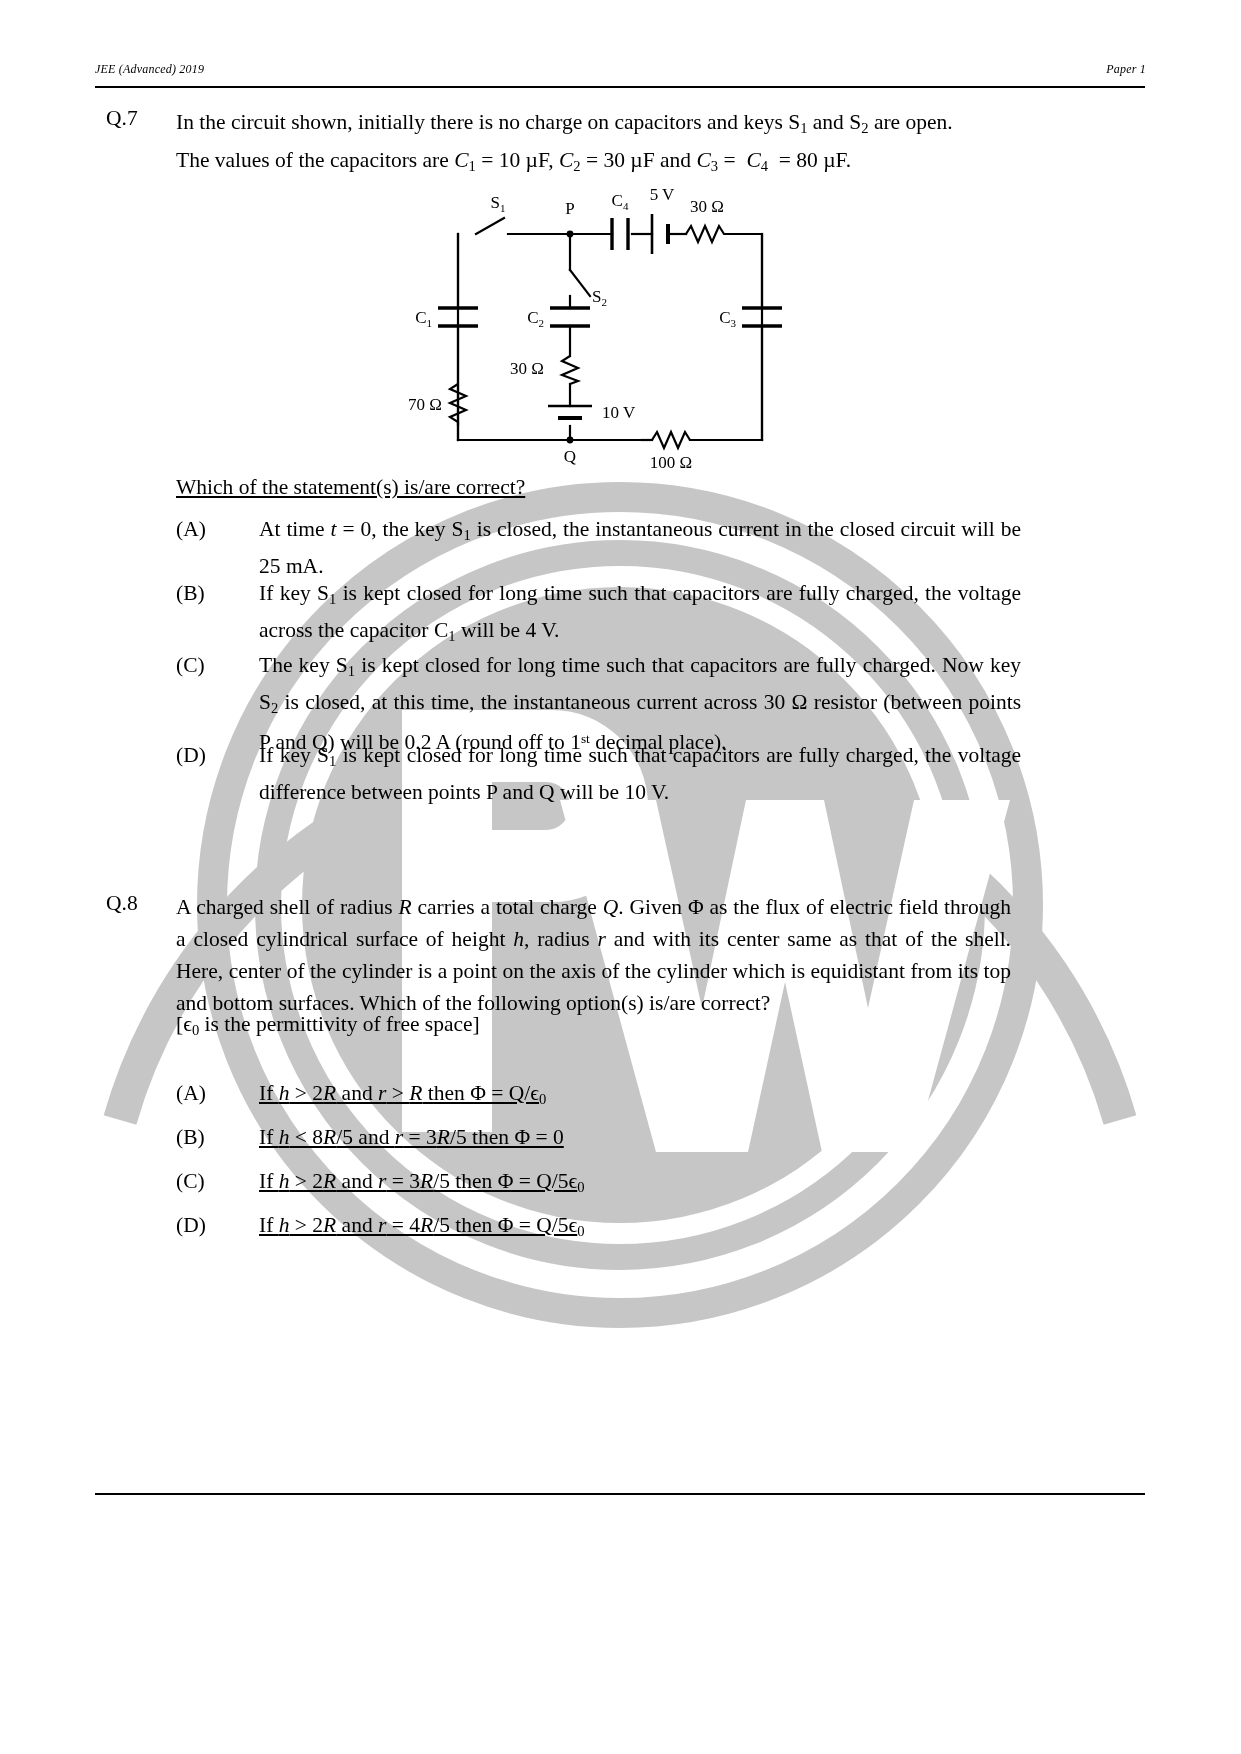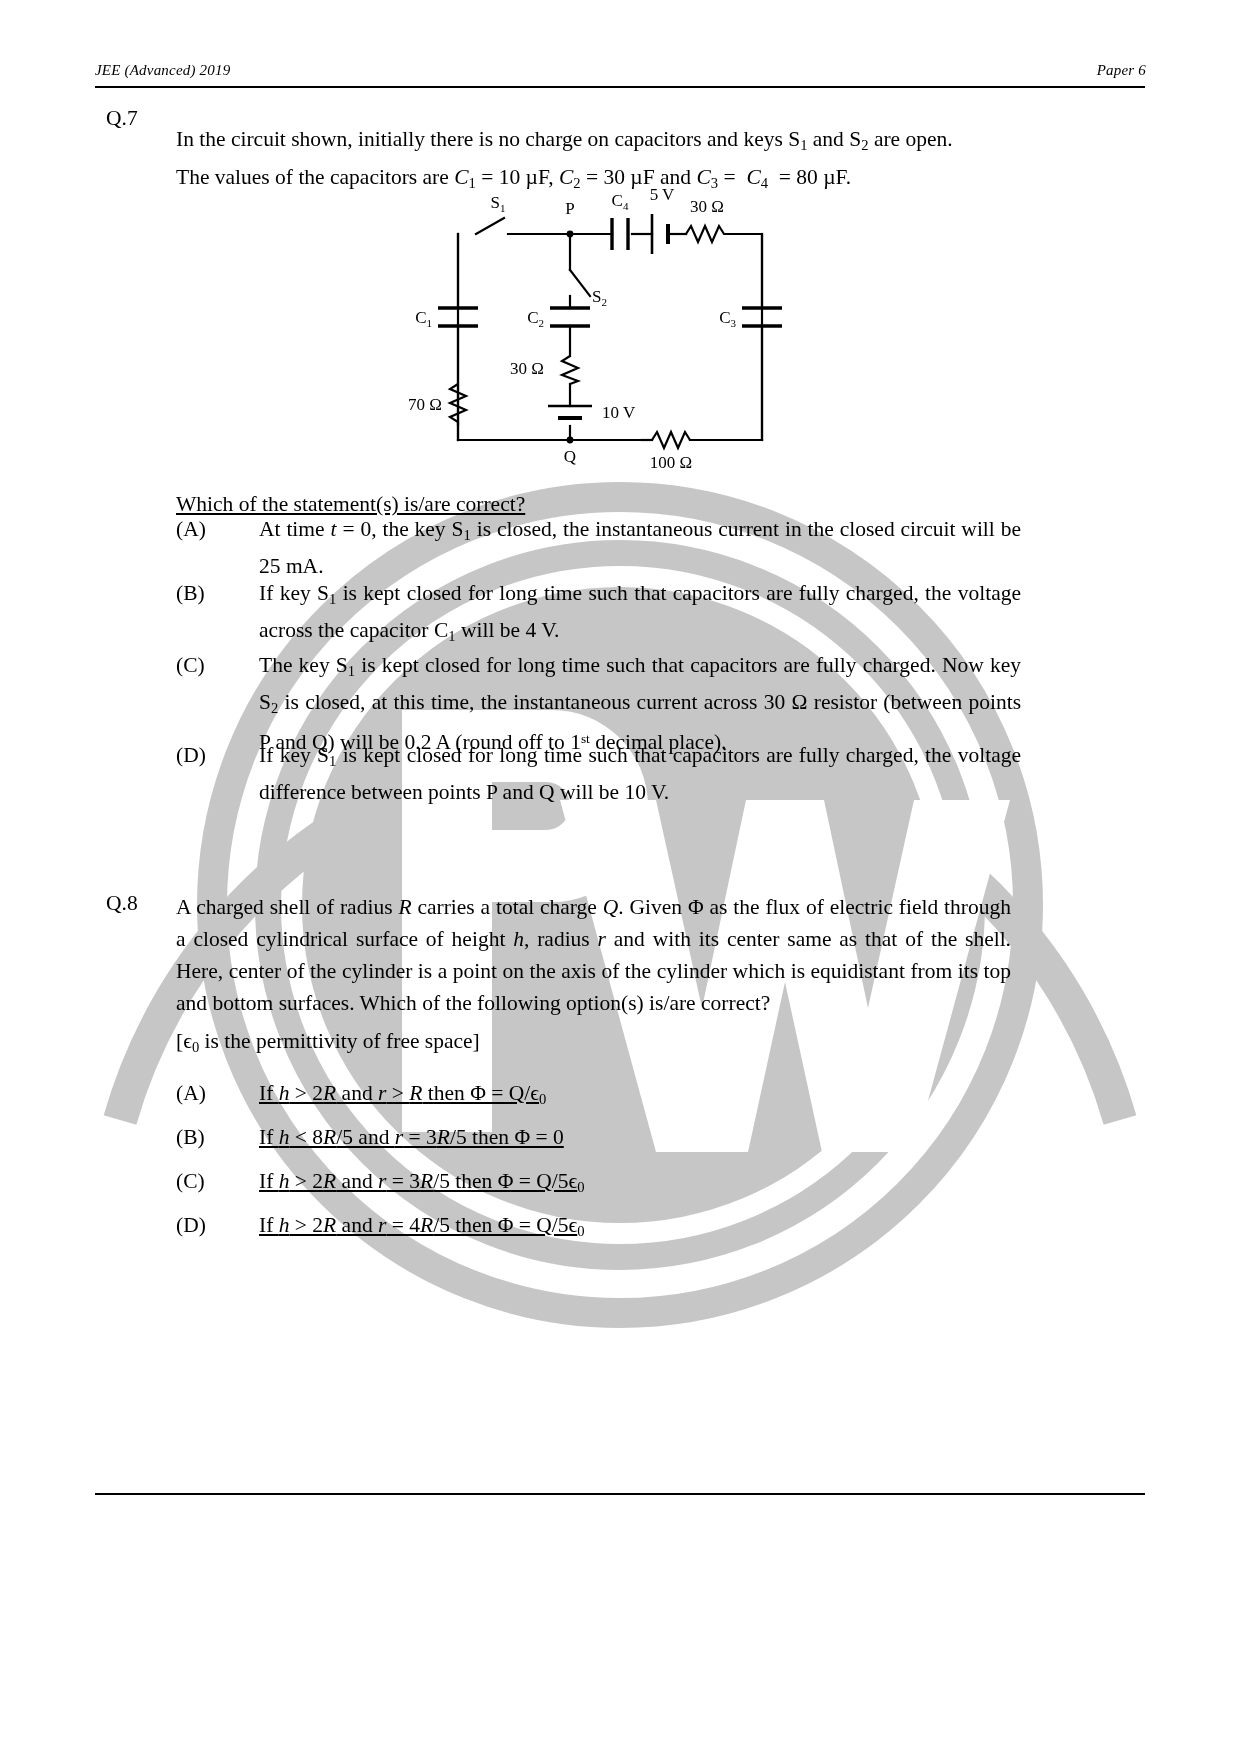--- a/index.html
+++ b/index.html
@@ -23,37 +23,37 @@
 
   .rule{
     position:absolute; left:95px; width:1050px;
     border-top:2px solid #000;
   }
   #rule-top{ top:86px; }
   #rule-bottom{ top:1493px; }
 
   .hdr{
     position:absolute; top:62px;
-    font-size:15px; font-style:italic;
+    font-size:12px; font-style:italic;
     letter-spacing:.2px; white-space:nowrap;
   }
   #hdr-left{ left:95px; }
   #hdr-right{ right:95px; }
 
   
   .qnum{
     position:absolute; left:106px;
     font-size:21.5px; white-space:nowrap;text-align:right;
   }
   .qbody{
     position:absolute; left:176px; width:835px;
     font-size:21.5px; line-height:32px;
     text-align:justify;
   }
-  .qbody.nojust{ text-align:left;margin-top:17px; }
+  .qbody.nojust{ text-align:left; }
 
   .opt{
     position:absolute; width:845px;
     font-size:21.5px; line-height:31px;
   }
   .opt .lbl{
     position:absolute; left:0; top:0; width:52px;
   }
   .opt .txt{
     display:block; margin-left:83px; text-align:justify;
@@ -91,21 +91,21 @@
              M 492 782 v 48 h 54 a 24 24 0 0 0 0 -48 z"></path>
 
     <path d="M 560 800 h 96 l 46 208 l 44 -208 h 78 l 44 208 l 46 -208 h 96
              l -96 352 h -92 l -37 -170 l -37 170 h -92 z"></path>
   </g>
 </svg>
 
 <div class="page">
 
   <div id="hdr-left" class="hdr">JEE (Advanced) 2019</div>
-  <div id="hdr-right" class="hdr">Paper 6</div>
+  <div id="hdr-right" class="hdr">Paper 1</div>
   <div id="rule-top" class="rule"></div>
   <div id="rule-bottom" class="rule"></div>
 
   <div class="qnum" style="top:106px;">Q.7</div>
 
   <div class="qbody nojust" style="top:106px;">
     <div>In the circuit shown, initially there is no charge on capacitors and keys S<sub>1</sub> and S<sub>2</sub> are open.</div>
     <div>The values of the capacitors are <i class="m">C</i><sub>1</sub> = 10&nbsp;µF, <i class="m">C</i><sub>2</sub> = 30&nbsp;µF and <i class="m">C</i><sub>3</sub> = <i class="m">&nbsp;C</i><sub>4</sub>&nbsp; = 80&nbsp;µF.</div>
   </div>
 

